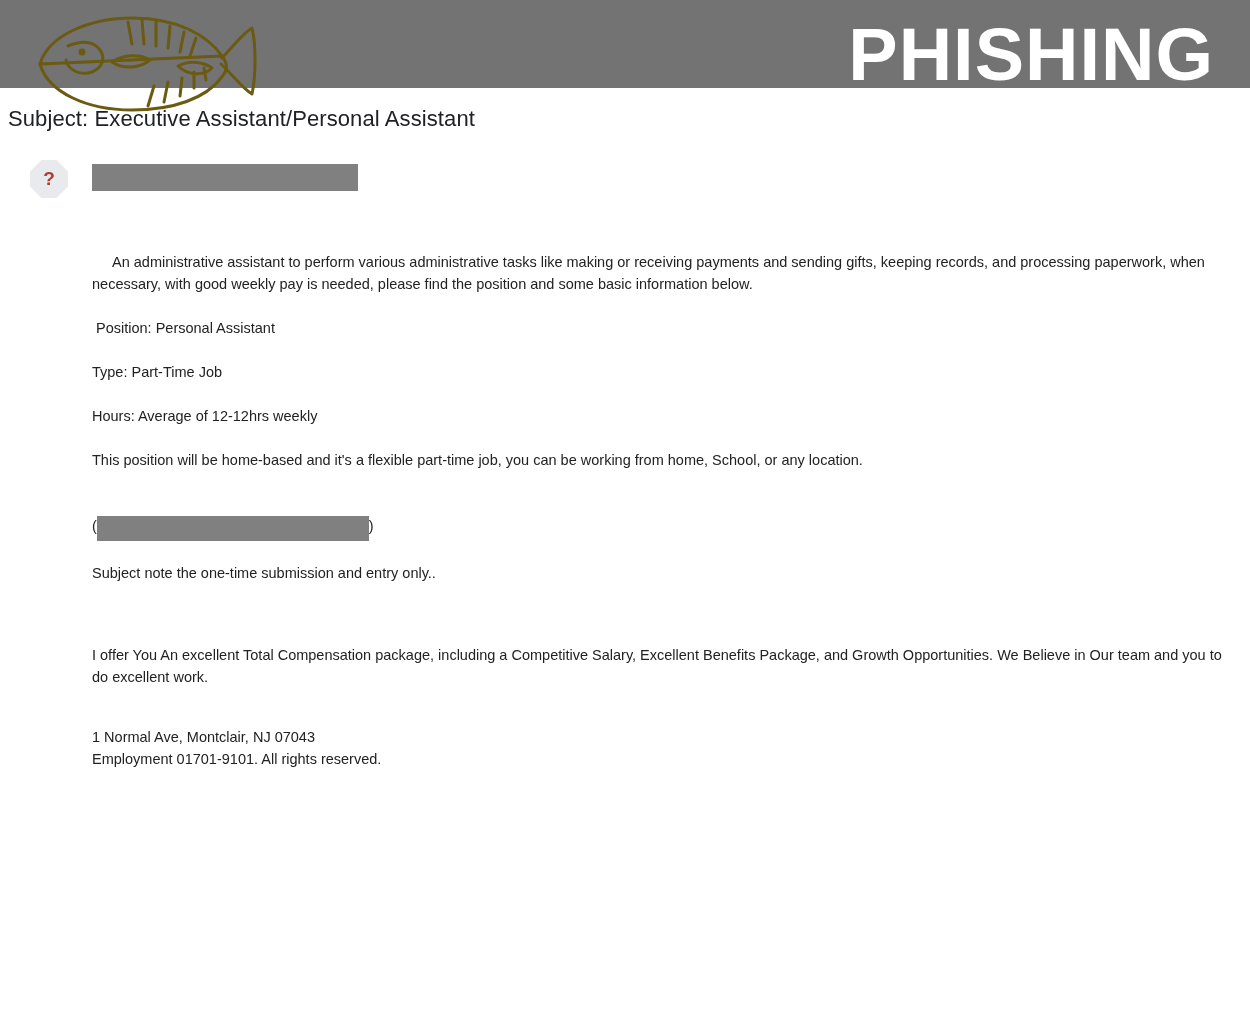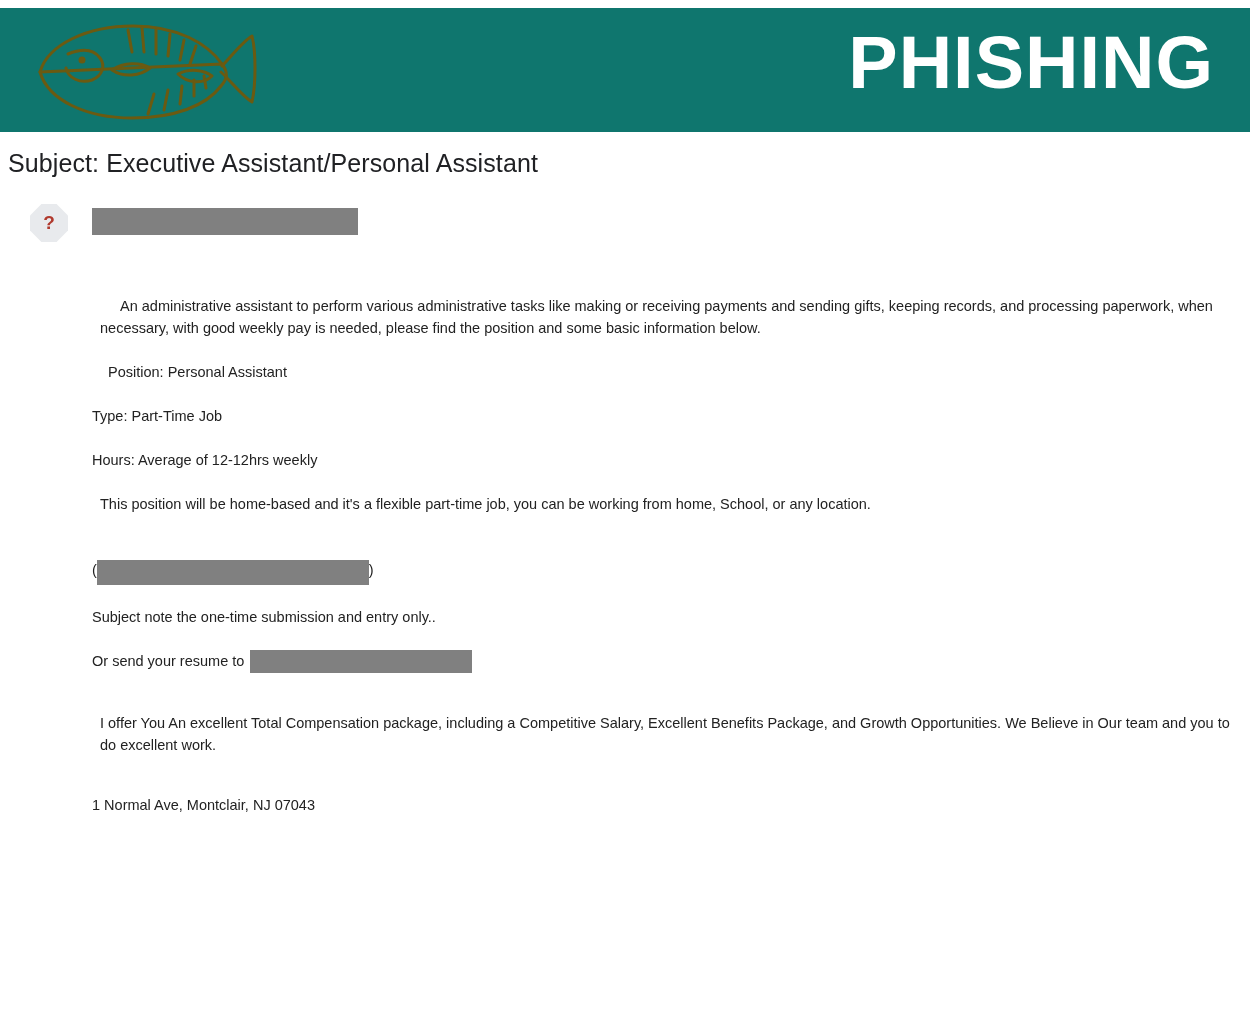--- a/index.html
+++ b/index.html
@@ -12,24 +12,23 @@
     height: 1033px;
     font-family: "Liberation Sans", sans-serif;
     color: #202124;
     overflow: hidden;
   }
 
   
   .banner {
     position: relative;
     width: 1250px;
-    height: 124px;
-    background: #0f766e;
+    height: 88px;
+    background: #737373;
     box-sizing: border-box;
-    margin-top: 8px;
   }
   .banner-fish {
     position: absolute;
     left: 28px;
     top: 6px;
     width: 235px;
     height: 110px;
   }
   .banner-title {
     position: absolute;
@@ -40,21 +39,21 @@
     font-size: 74px;
     line-height: 86px;
     letter-spacing: 1px;
     color: #ffffff;
     white-space: nowrap;
   }
 
   
   .subject {
     margin: 16px 0 0 8px;
-    font-size: 25px;
+    font-size: 22px;
     line-height: 30px;
     font-weight: normal;
     color: #202124;
     letter-spacing: 0.1px;
   }
 
   
   .message {
     position: relative;
     margin-top: 18px;
@@ -109,23 +108,22 @@
     margin: 0;
   }
   .gap-md { height: 22px; }
   .gap-xl { height: 38px; }
 
   .indent {
     text-indent: 20px;
   }
   .lead-space {
     padding-left: 4px;
-    margin-left: 12px;
   }
-  .block-body { max-width: 1140px; margin-left: 8px; }
+  .block-body { max-width: 1140px; }
 </style>
 </head>
 <body>
 
 <div class="banner">
   <svg class="banner-fish" viewBox="0 0 235 110" aria-hidden="true">
     <g fill="none" stroke="#6b5a11" stroke-width="3" stroke-linecap="round" stroke-linejoin="round">
       <path d="M12 58 C20 30, 60 12, 105 12 C150 12, 180 30, 194 50"></path>
       <path d="M194 50 C200 58, 200 64, 193 72 C178 92, 146 104, 104 104 C58 104, 20 86, 12 58 Z"></path>
       <path d="M194 52 C202 44, 214 28, 224 22 C228 38, 228 70, 224 88 C214 82, 202 66, 193 58"></path>
@@ -167,21 +165,21 @@
 
   <div class="gap-md"></div>
 
   <div class="gap-md"></div>
   <p class="p"><span>(</span><span class="redaction redaction-url"></span><span>)</span></p>
 
   <div class="gap-md"></div>
   <p class="p">Subject note the one-time submission and entry only..</p>
 
   <div class="gap-md"></div>
-  <p class="p"><span>Or send your resume to</span><span class="redaction redaction-email"></span></p>
 
   <div class="gap-xl"></div>
   <p class="p block-body">I offer You An excellent Total Compensation package, including a Competitive Salary, Excellent Benefits Package, and Growth Opportunities. We Believe in Our team and you to do excellent work.</p>
 
   <div class="gap-xl"></div>
   <p class="p">1 Normal Ave, Montclair, NJ 07043</p>
+  <p class="p">Employment 01701-9101. All rights reserved.</p>
 
 </div>
 
 </body></html>

